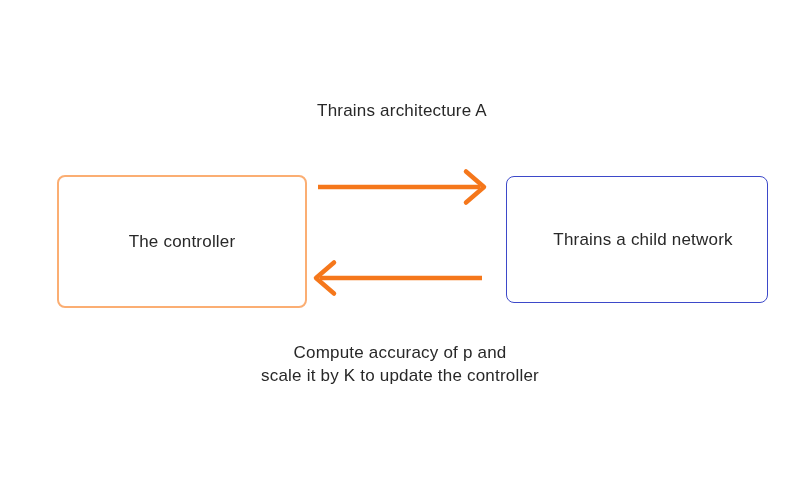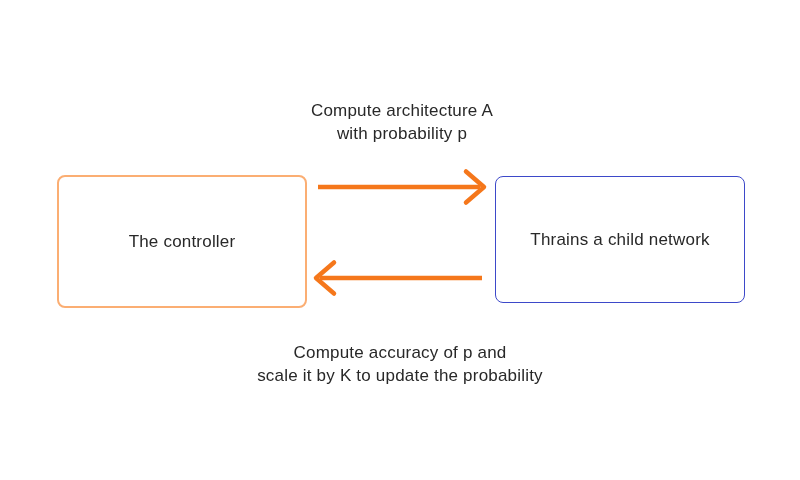--- a/index.html
+++ b/index.html
@@ -47,43 +47,43 @@
     letter-spacing: 0.2px;
   }
   .controller-box {
     left: 57px;
     top: 175px;
     width: 246px;
     height: 129px;
     border-width: 2px;
   }
   .child-box {
-    left: 495px;
+    left: 506px;
     top: 176px;
     width: 248px;
     height: 125px;
     border-width: 1.5px;
+    padding-left: 12px;
   }
   .arrows-layer {
     position: absolute;
     left: 0;
     top: 0;
     width: 800px;
     height: 480px;
     pointer-events: none;
   }
 </style>
 </head>
 <body>
 
 <div class="canvas">
 
   <div class="label top-label">
-    <div>Compute architecture A</div>
-    <div>with probability p</div>
+    <div>Thrains architecture A</div>
   </div>
 
   <div class="box controller-box" style="border-color: rgb(251, 174, 115); justify-content: center;">
     <div>
       <div>The controller</div>
     </div>
   </div>
 
   <div class="box child-box" style="border-color: rgb(61, 73, 201);">
     <div>
@@ -97,16 +97,16 @@
       <polyline points="466,171.5 484,187 466,202.5" fill="none" stroke-width="4.5" stroke-linejoin="round" stroke-linecap="round" stroke="#F5771B"></polyline>
     </g>
     <g>
       <line x1="482" y1="278" x2="320" y2="278" stroke-width="4.5" stroke-linecap="butt" stroke="#F5771B"></line>
       <polyline points="334,262.5 316,278 334,293.5" fill="none" stroke-width="4.5" stroke-linejoin="round" stroke-linecap="round" stroke="#F5771B"></polyline>
     </g>
   </svg>
 
   <div class="label bottom-label">
     <div>Compute accuracy of p and</div>
-    <div>scale it by K to update the probability</div>
+    <div>scale it by K to update the controller</div>
   </div>
 
 </div>
 
 </body></html>

